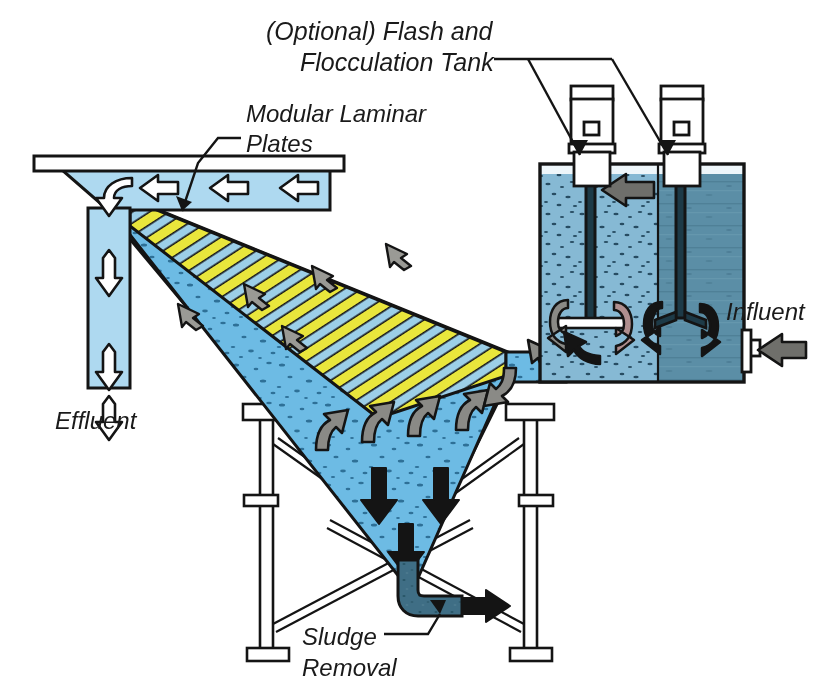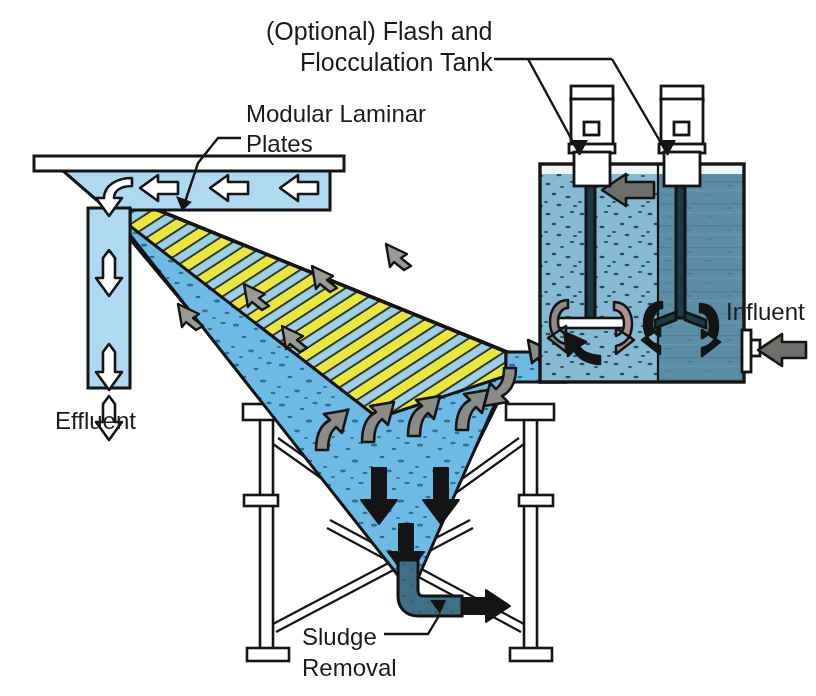--- a/index.html
+++ b/index.html
@@ -1,18 +1,18 @@
 <!DOCTYPE html>
 <html><head>
 <meta charset="utf-8">
 <style>
   html,body{margin:0;padding:0;background:#fff;}
   body{width:816px;height:696px;position:relative;overflow:hidden;
        font-family:"Liberation Sans", sans-serif;}
-  #stage{position:absolute;left:0;top:0;width:816px;height:696px;}
+  #stage{position:absolute;left:0;top:0;width:816px;height:696px;font-style:italic;}
   svg{display:block;}
   .lbl{font-family:"Liberation Sans", sans-serif;fill:#1a1a1a;}
 </style>
 </head>
 <body>
 
 <div id="stage">
 <svg width="816" height="696" viewBox="0 0 816 696" xmlns="http://www.w3.org/2000/svg">
   <defs>
 

